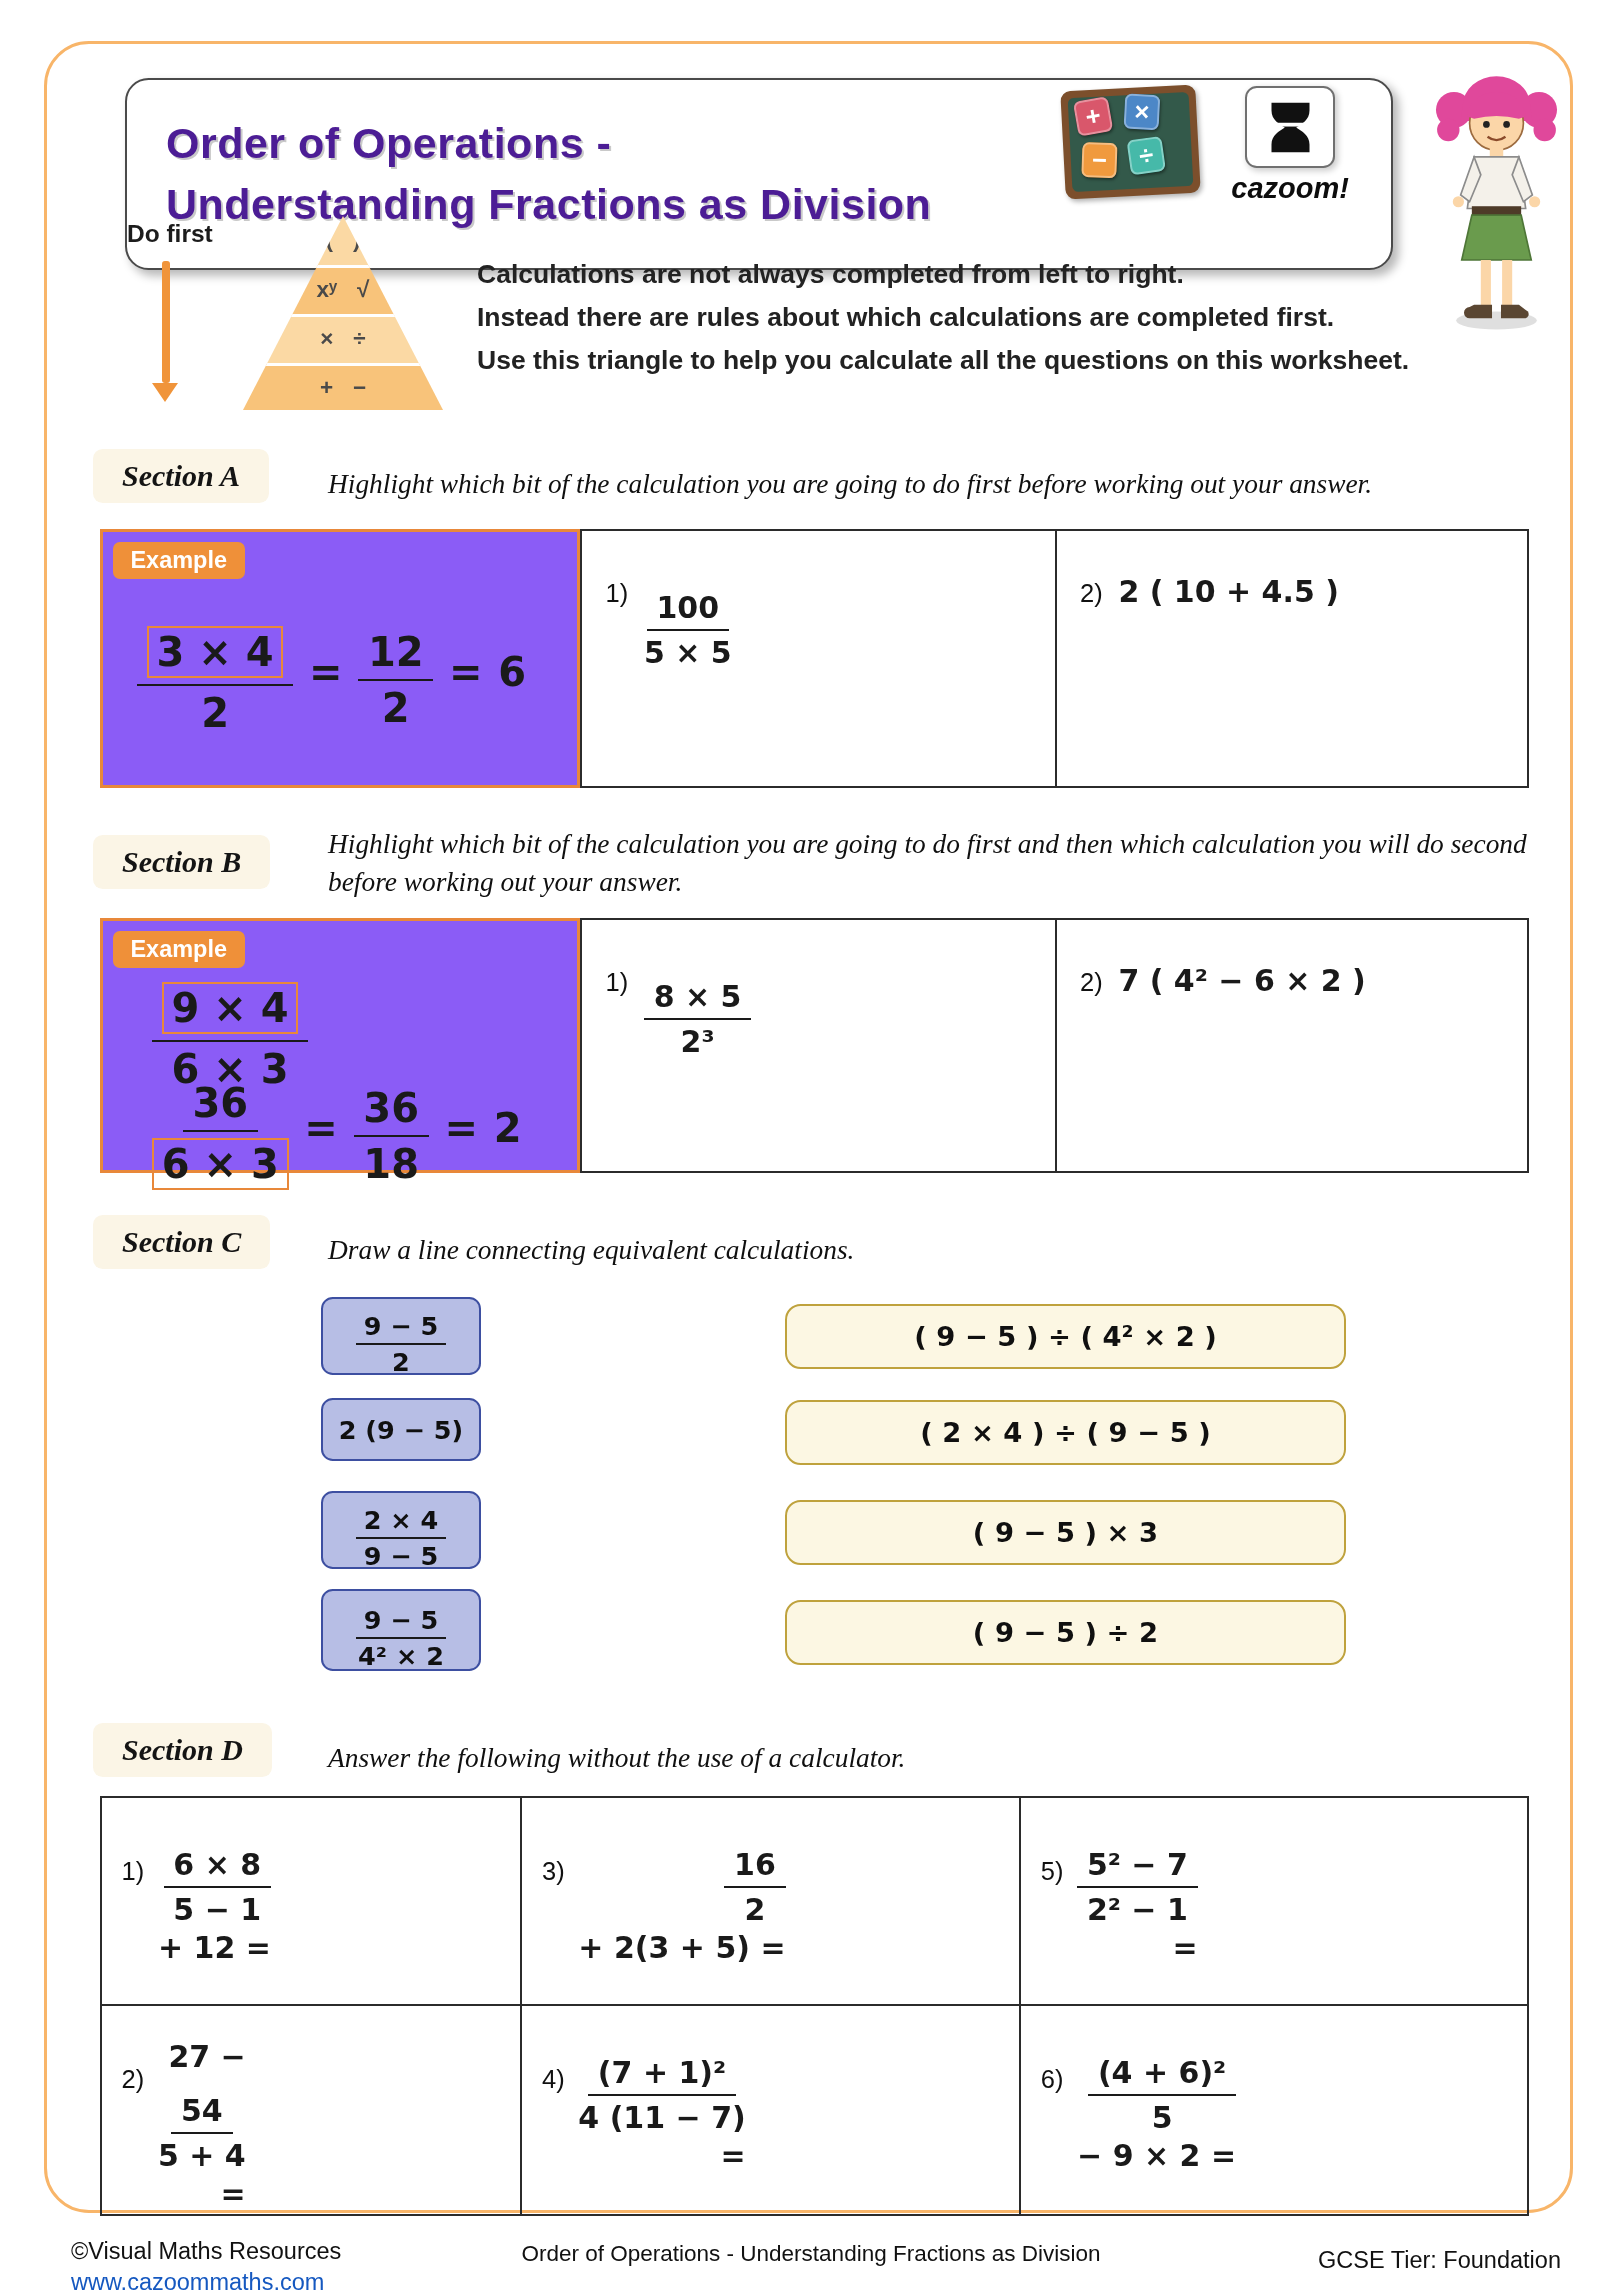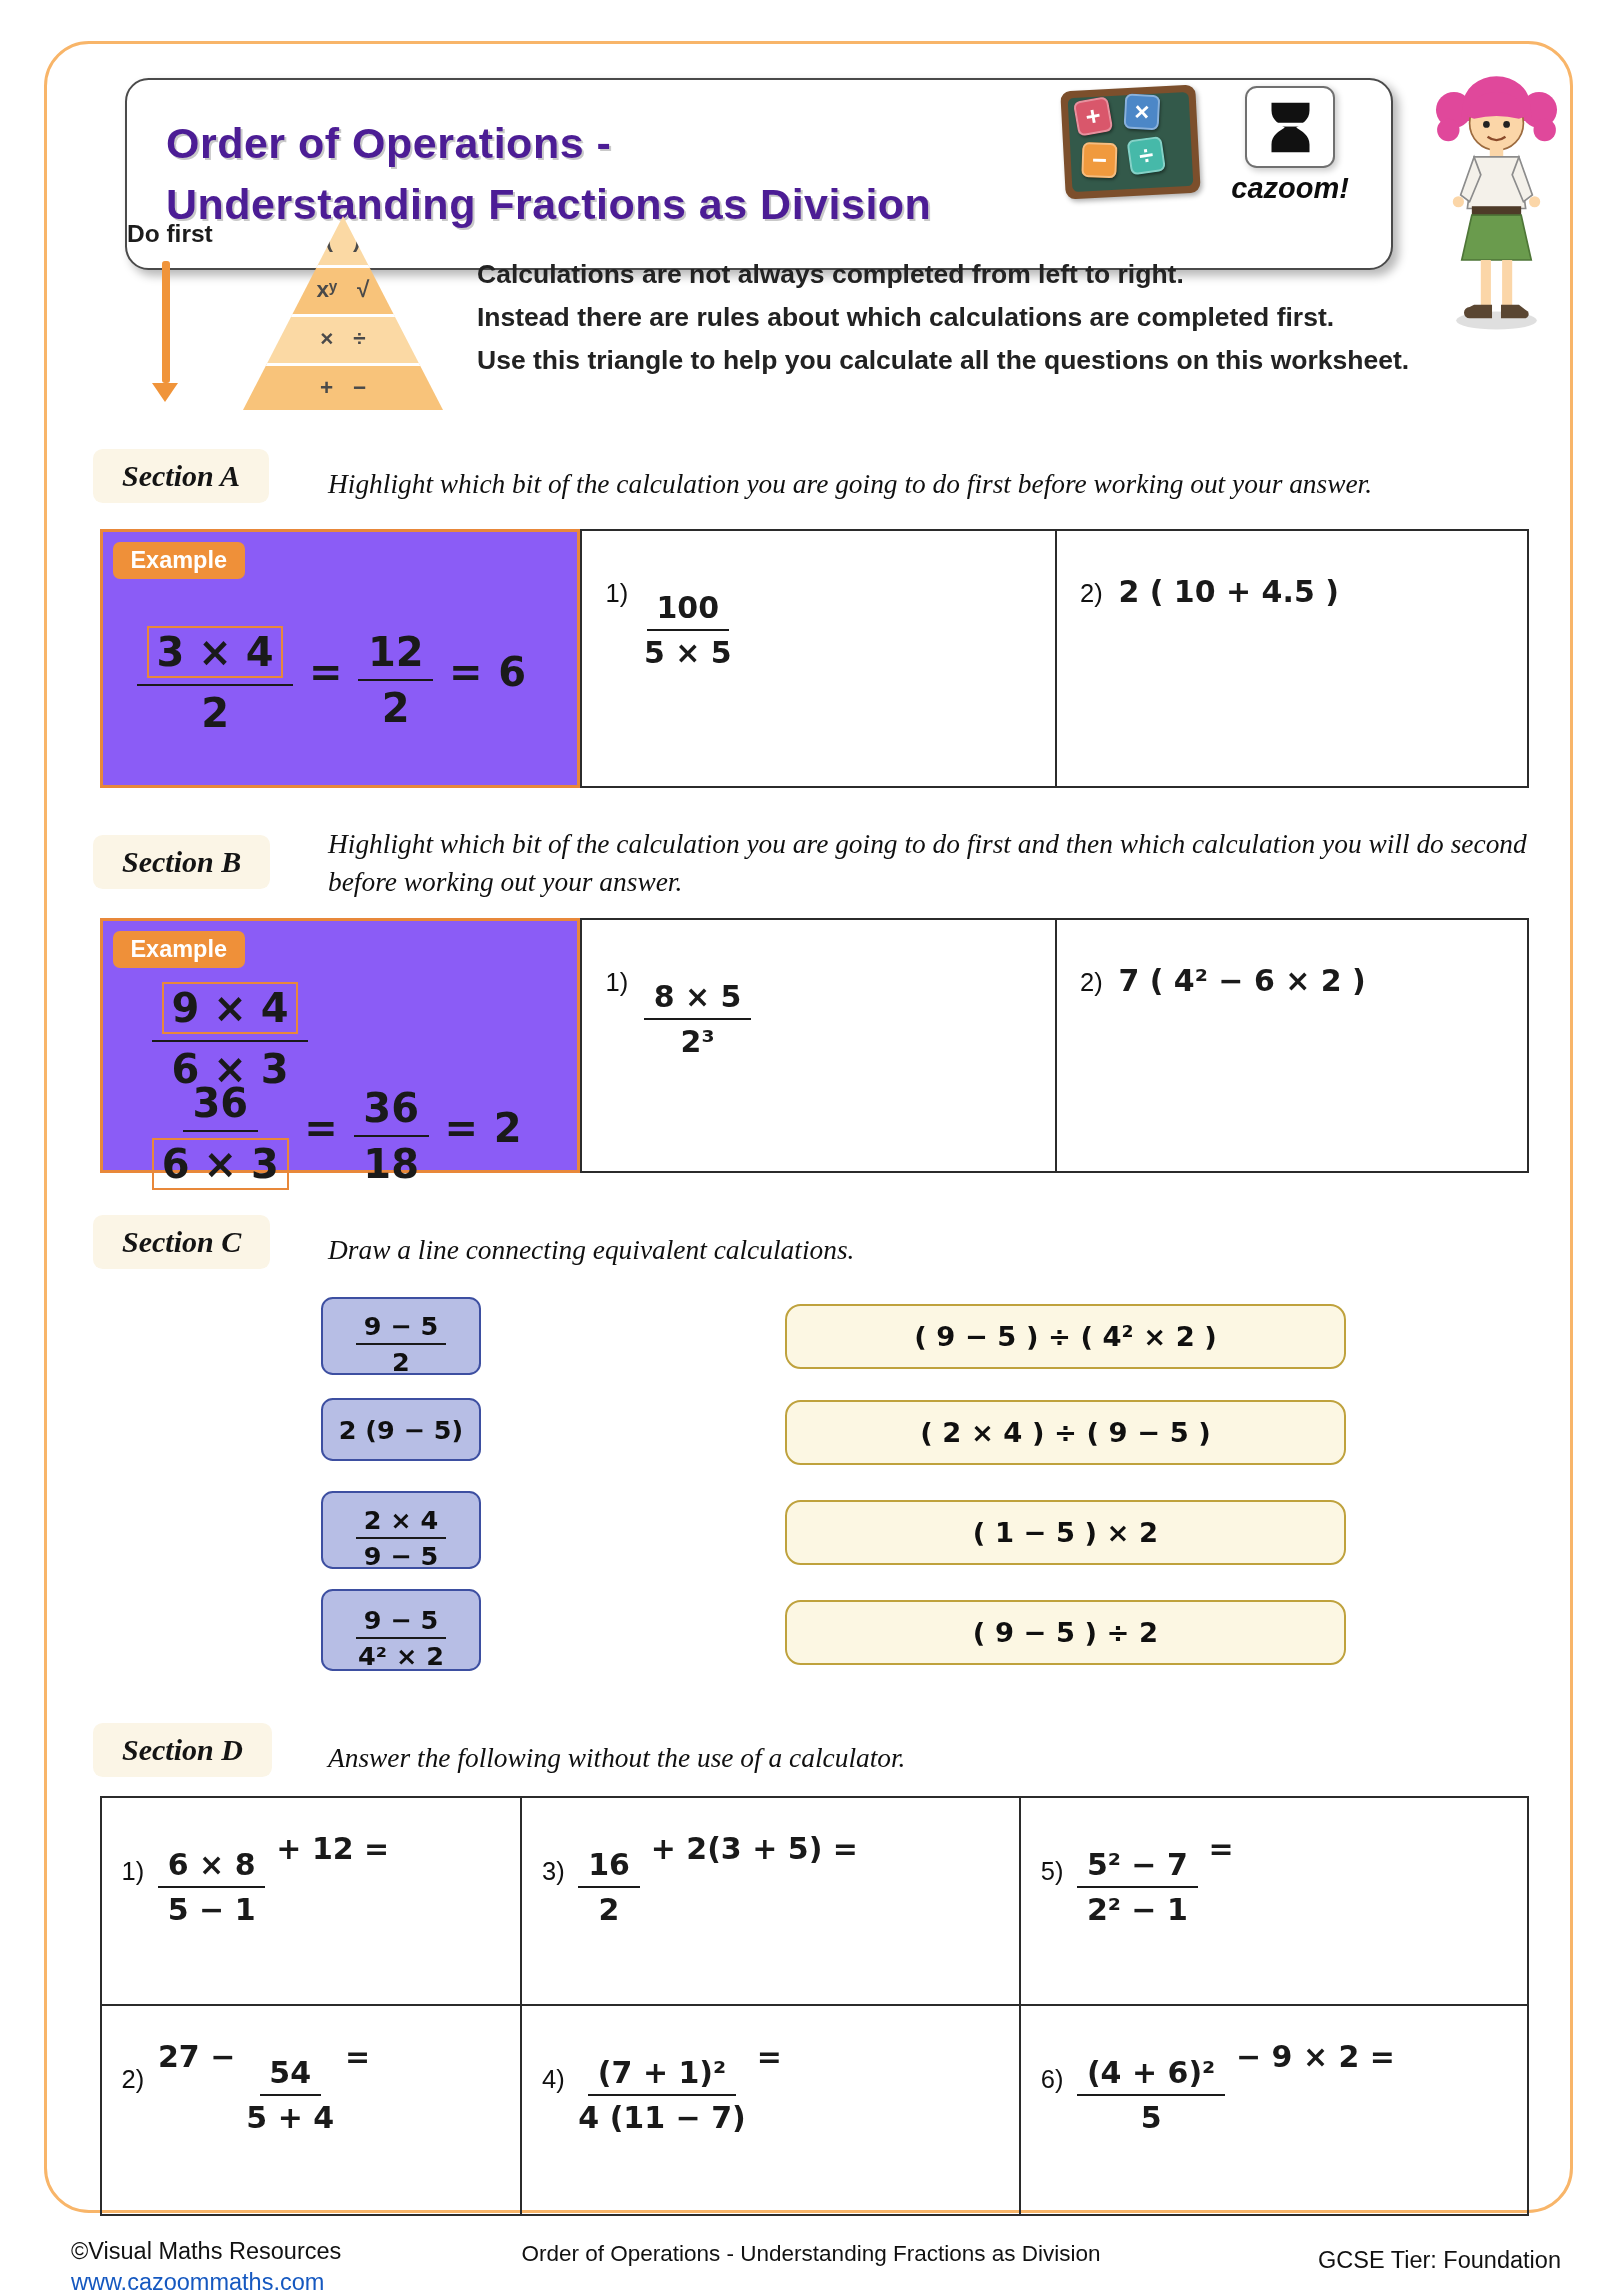--- a/index.html
+++ b/index.html
@@ -94,21 +94,21 @@
 
   .dgrid { position: absolute; left: 100px; top: 1796px; width: 1429px; height: 420px;
            border: 2.5px solid #2b2b2b; display: grid; grid-template-columns: 29.5% 35% 35.5%;
            grid-template-rows: 1fr 1fr; z-index: 1; }
   .dcell { border-right: 2.5px solid #2b2b2b; border-bottom: 2.5px solid #2b2b2b;
            padding: 33px 0 0 19.6px; display: flex; align-items: flex-start; gap: 13.7px;
            font-size: 30px; font-weight: bold; color: #1a1a1a; }
   .dcell:nth-child(3n) { border-right: none; }
   .dcell:nth-child(n+4) { border-bottom: none; }
   .dcell .qnum { padding-top: 25.5px; }
-  .dmath { display: flex; align-items: flex-start; gap: 11px; }
+  .dmath { display: flex; align-items: flex-end; gap: 3px; flex-direction: column; }
 
   
   .footer-left { position: absolute; left: 71px; top: 2236px; font-size: 23.5px; color: #111; line-height: 31px; }
   .footer-link { color: #1558C0; text-decoration: underline; cursor: pointer; }
   .footer-center { position: absolute; left: 468px; top: 2239px; width: 686px; text-align: center;
                    font-size: 22.5px; color: #111; line-height: 30px; }
   .footer-right { position: absolute; left: 1318px; top: 2247px; font-size: 23.5px; color: #111; }
 </style>
 </head>
 <body>
@@ -280,21 +280,21 @@
     </span>
   </div>
 
   <div class="cbox-r" style="top:1304px">
     <span>( 9 − 5 ) ÷ ( 4² × 2 )</span>
   </div>
   <div class="cbox-r" style="top:1400px">
     <span>( 2 × 4 ) ÷ ( 9 − 5 )</span>
   </div>
   <div class="cbox-r" style="top:1500px">
-    <span>( 1 − 5 ) × 2</span>
+    <span>( 9 − 5 ) × 3</span>
   </div>
   <div class="cbox-r" style="top:1600px">
     <span>( 9 − 5 ) ÷ 2</span>
   </div>
 
   <div class="pill" style="top:1723px">Section D</div>
   <div class="instr" style="top:1739px">Answer the following without the use of a calculator.</div>
 
   <div class="dgrid">
     <div class="dcell">

